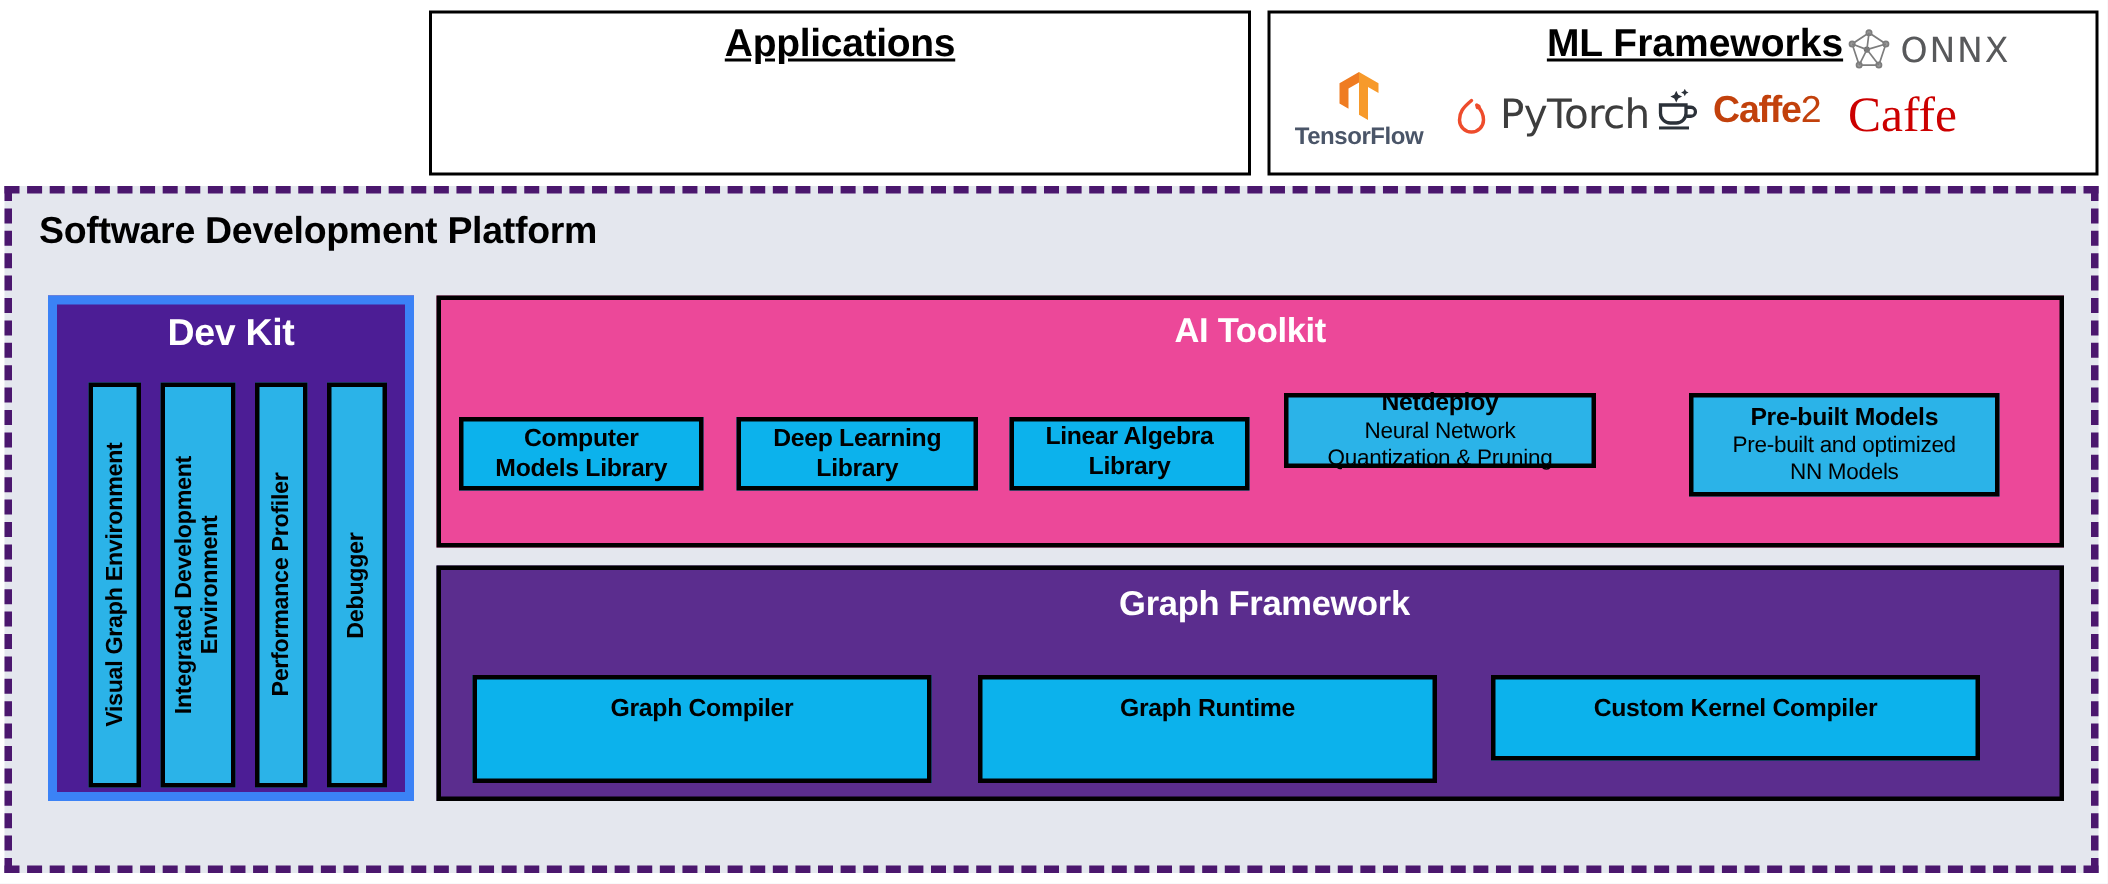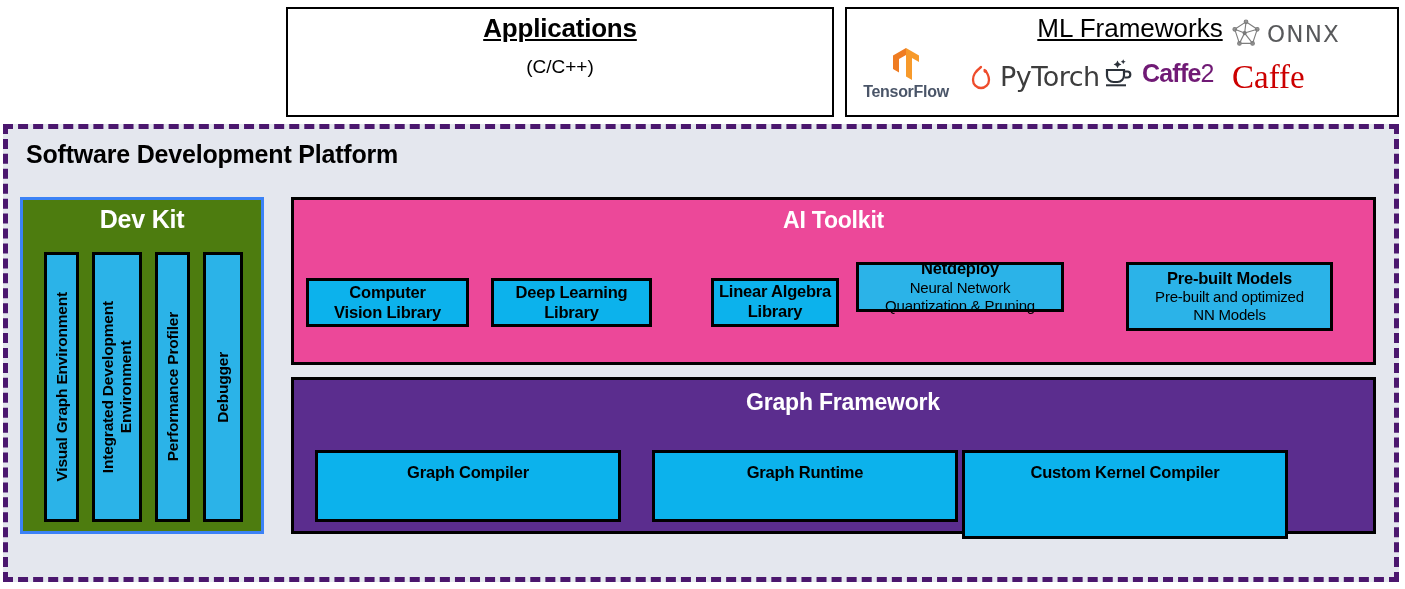--- a/index.html
+++ b/index.html
@@ -63,21 +63,21 @@
     color: #000;
     margin-top: 12px;
   }
 
   #ml-frameworks-title {
     position: absolute;
     left: 148px;
     top: 4px;
     width: 270px;
     font-size: 26px;
-    font-weight: normal;
+    font-weight: bold;
     text-decoration: underline;
     text-align: center;
     color: #000;
   }
 
   
   #onnx-logo {
     position: absolute;
     left: 384px;
     top: 10px;
@@ -130,21 +130,21 @@
   #caffe2-logo {
     position: absolute;
     left: 255px;
     top: 48px;
     display: flex;
     align-items: center;
     gap: 8px;
   }
   #caffe2-text {
     font-size: 25px;
-    color: #701a75;
+    color: #c2410c;
     letter-spacing: -0.8px;
     text-align: right;
   }
   #caffe2-text b { font-weight: bold; }
   #caffe2-text span { font-weight: normal; }
 
   
   #caffe-logo {
     position: absolute;
     left: 385px;
@@ -175,26 +175,26 @@
     top: 11px;
     font-size: 25px;
     font-weight: bold;
     color: #000;
     letter-spacing: -0.2px;
   }
 
   
   #dev-kit {
     position: absolute;
-    left: 12px;
+    left: 24px;
     top: 68px;
     width: 244px;
     height: 337px;
-    background: #4d7c0f;
-    border: 3px solid #3b82f6;
+    background: #4c1d95;
+    border: 6px solid #3b82f6;
     box-sizing: border-box;
   }
   #dev-kit-title {
     text-align: center;
     color: #ffffff;
     font-size: 25px;
     font-weight: bold;
     margin-top: 5px;
     letter-spacing: -0.2px;
   }
@@ -273,21 +273,21 @@
   .toolkit-card .card-sub {
     font-size: 15px;
     font-weight: normal;
     color: #000;
     line-height: 1.2;
     letter-spacing: -0.2px;
     white-space: pre-line;
   }
   #toolkit-card-0 { left: 12px;  top: 78px; width: 163px; height: 49px; }
   #toolkit-card-1 { left: 197px; top: 78px; width: 161px; height: 49px; }
-  #toolkit-card-2 { left: 379px; top: 78px; width: 128px; height: 49px; margin-left: 38px; }
+  #toolkit-card-2 { left: 379px; top: 78px; width: 160px; height: 49px; }
   #toolkit-card-2 .card-title { padding-bottom: 1px; }
   #toolkit-card-3 { left: 562px; top: 62px; width: 208px; height: 50px; background: #2bb3e8; }
   #toolkit-card-4 { left: 832px; top: 62px; width: 207px; height: 69px; background: #2bb3e8; }
 
   
   #graph-framework {
     position: absolute;
     left: 283px;
     top: 248px;
     width: 1085px;
@@ -314,30 +314,29 @@
     padding-top: 10px;
   }
   .graph-card .card-title {
     font-size: 16.5px;
     font-weight: bold;
     color: #000;
     letter-spacing: -0.2px;
   }
   #graph-card-0 { left: 21px;  top: 70px; width: 306px; height: 72px; }
   #graph-card-1 { left: 358px; top: 70px; width: 306px; height: 72px; }
-  #graph-card-2 { left: 668px; top: 70px; width: 326px; height: 89px; }
+  #graph-card-2 { left: 700px; top: 70px; width: 326px; height: 57px; }
 </style>
 </head>
 <body>
 
 <div id="top-row">
 
   <div id="applications-box" class="top-box">
     <div id="applications-title" class="box-title">Applications</div>
-    <div id="applications-sub">(C/C++)</div>
   </div>
 
   <div id="ml-frameworks-box" class="top-box">
 
     <div id="ml-frameworks-title">ML Frameworks</div>
 
     <div id="onnx-logo">
       <svg id="onnx-mark" viewBox="0 0 32 32">
         <g fill="none" stroke="#7d7d7d" stroke-width="1.2">
           <polygon points="16,3 28,11 23,26 9,26 4,11"></polygon>
@@ -415,21 +414,21 @@
         <span class="devkit-chip-label">Debugger</span>
       </div>
     </div>
   </div>
 
   <div id="ai-toolkit">
     <div id="ai-toolkit-title">AI Toolkit</div>
 
     <div id="toolkit-card-0" class="toolkit-card">
       <div class="card-title">Computer
-Vision Library</div>
+Models Library</div>
     </div>
     <div id="toolkit-card-1" class="toolkit-card">
       <div class="card-title">Deep Learning
 Library</div>
     </div>
     <div id="toolkit-card-2" class="toolkit-card">
       <div class="card-title">Linear Algebra
 Library</div>
     </div>
     <div id="toolkit-card-3" class="toolkit-card">

